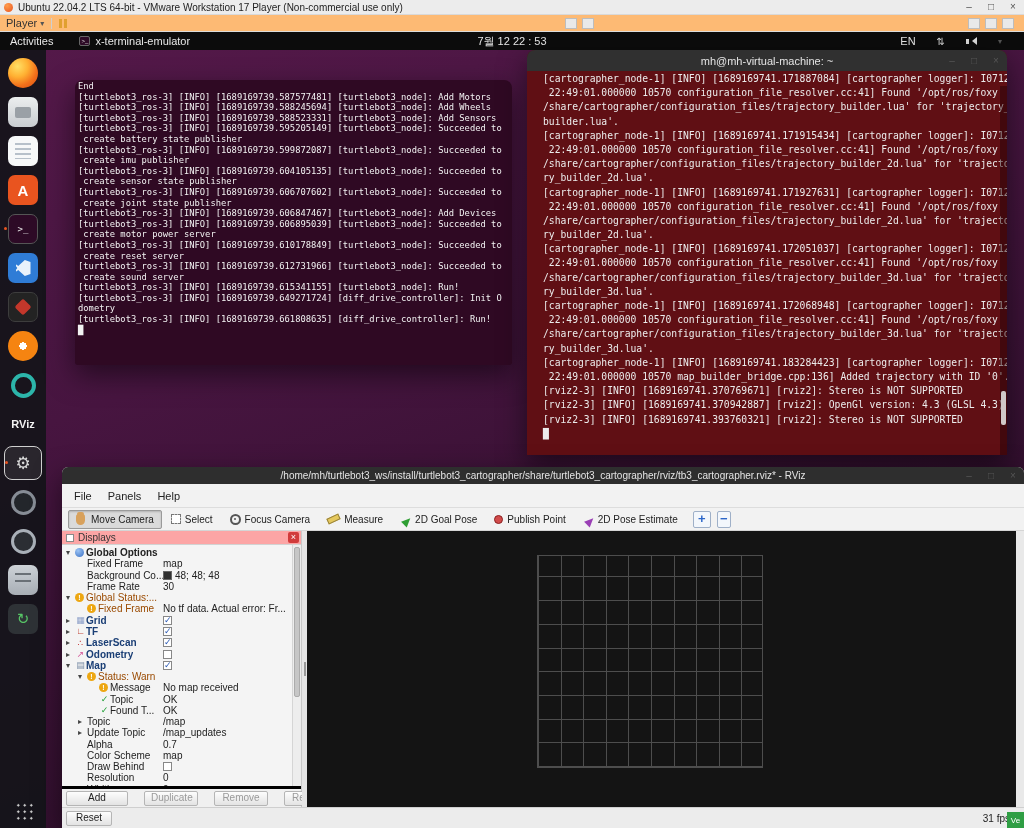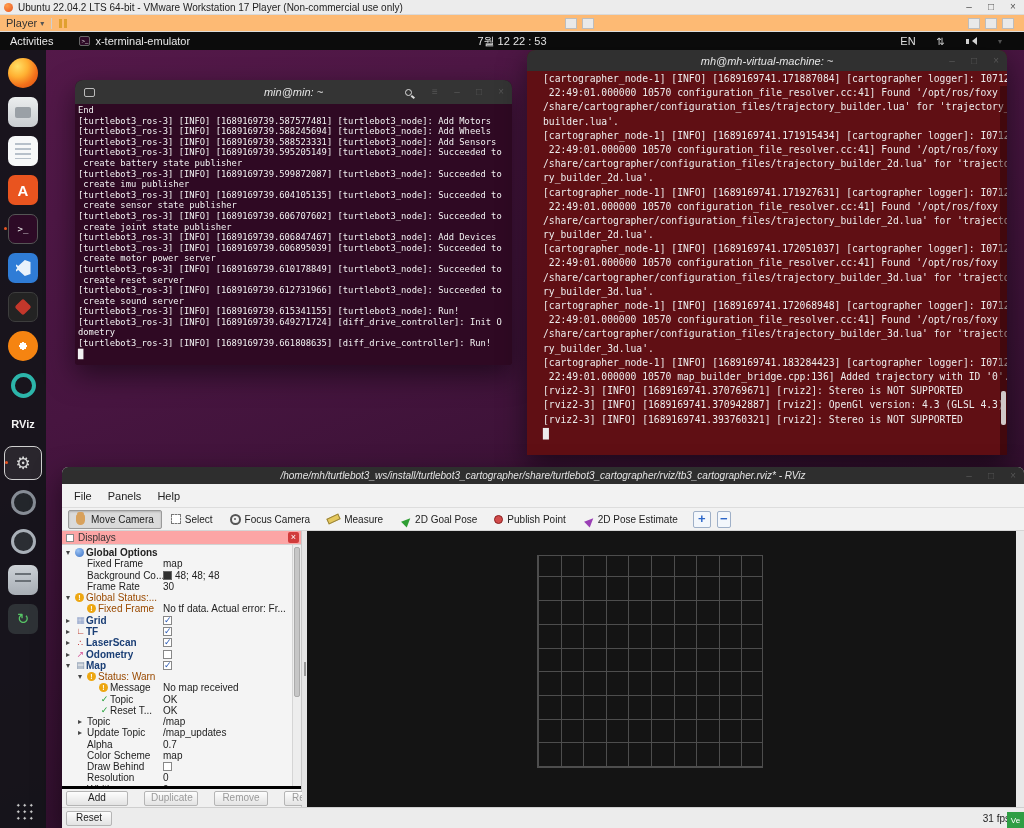--- a/index.html
+++ b/index.html
@@ -68,21 +68,21 @@
   .di-app1{width:25px;height:25px;border-radius:50%;border:3px solid #878d96;background:#23262b;}
   .di-app2{width:25px;height:25px;border-radius:50%;border:3px solid #a9b0b8;background:#2b2e33;}
   .di-cabinet{background:linear-gradient(#cdd2d7,#a8aeb5);}
   .di-cabinet::after{content:"";width:16px;height:14px;background:repeating-linear-gradient(#6a7076 0 2px,transparent 2px 7px);}
   .di-updater{background:#2e3236;color:#57c566;font-size:15px;}
   .di-updater::after{content:"↻";}
   #show-apps{margin-top:auto;margin-bottom:8px;align-self:center;width:19px;height:19px;background-image:radial-gradient(#d7d7d7 1.1px,transparent 1.3px);background-size:6.5px 6.5px;background-position:1px 1px;}
 
   
   .window{position:absolute;box-shadow:0 10px 28px rgba(0,0,0,.5);border-radius:8px 8px 3px 3px;}
-  .hbar{display:flex;align-items:center;color:#e4e4e4;font-size:11px;background:#333;border-radius:8px 8px 0 0;position:relative;font-style:italic;}
+  .hbar{display:flex;align-items:center;color:#e4e4e4;font-size:11px;background:#333;border-radius:8px 8px 0 0;position:relative;}
   .hbar .title{position:absolute;left:50%;transform:translateX(-50%);white-space:nowrap;}
   .hbar .winctl{margin-left:auto;}
   .mag-ico{width:7px;height:7px;border:1.5px solid #ddd;border-radius:50%;position:relative;margin-right:12px;}
   .mag-ico::after{content:"";position:absolute;left:5px;top:6px;width:4px;height:1.5px;background:#ddd;transform:rotate(40deg);}
   .folder-ico{width:11px;height:9px;border:1px solid #bbb;border-radius:2px;margin-left:9px;}
 
   
   #term1{left:75px;top:48px;width:437px;height:285px;background:#2f0923;}
   #term1 .hbar{height:24px;background:#343434;}
   #term1 pre{margin:0;padding:1px 3px;font:8.8px/10.6px "DejaVu Sans Mono",monospace;color:#f2f2f2;white-space:pre;overflow:hidden;height:261px;}
@@ -241,31 +241,20 @@
           <span class="di di-app2"></span>
         </div><div class="dock-item">
           <span class="di di-cabinet"></span>
         </div><div class="dock-item">
           <span class="di di-updater"></span>
         </div></div>
     <div id="show-apps"></div>
   </div>
 
   <div class="window" id="term1">
-    <div class="hbar">
-      <span class="folder-ico"></span>
-      <span class="title">min@min: ~</span>
-      <span class="winctl">
-        <span class="mag-ico"></span>
-        <span class="wbtn g-menu"></span>
-        <span class="wbtn g-min"></span>
-        <span class="wbtn g-max"></span>
-        <span class="wbtn g-close"></span>
-      </span>
-    </div>
     <pre>End
 [turtlebot3_ros-3] [INFO] [1689169739.587577481] [turtlebot3_node]: Add Motors
 [turtlebot3_ros-3] [INFO] [1689169739.588245694] [turtlebot3_node]: Add Wheels
 [turtlebot3_ros-3] [INFO] [1689169739.588523331] [turtlebot3_node]: Add Sensors
 [turtlebot3_ros-3] [INFO] [1689169739.595205149] [turtlebot3_node]: Succeeded to
  create battery state publisher
 [turtlebot3_ros-3] [INFO] [1689169739.599872087] [turtlebot3_node]: Succeeded to
  create imu publisher
 [turtlebot3_ros-3] [INFO] [1689169739.604105135] [turtlebot3_node]: Succeeded to
  create sensor state publisher
@@ -471,21 +460,21 @@
               <span class="ar"></span>
               <span class="pi pi-ok">✓</span>
               <span class="tname">Topic</span>
               <span class="tval">
                 <span>OK</span>
               </span>
             </div>
             <div class="trow" style="padding-left: 28px;">
               <span class="ar"></span>
               <span class="pi pi-ok">✓</span>
-              <span class="tname">Reset T...</span>
+              <span class="tname">Found T...</span>
               <span class="tval">
                 <span>OK</span>
               </span>
             </div>
             <div class="trow" style="padding-left: 16px;">
               <span class="ar">▸</span>
               <span class="tname">Topic</span>
               <span class="tval">
                 <span>/map</span>
               </span>

